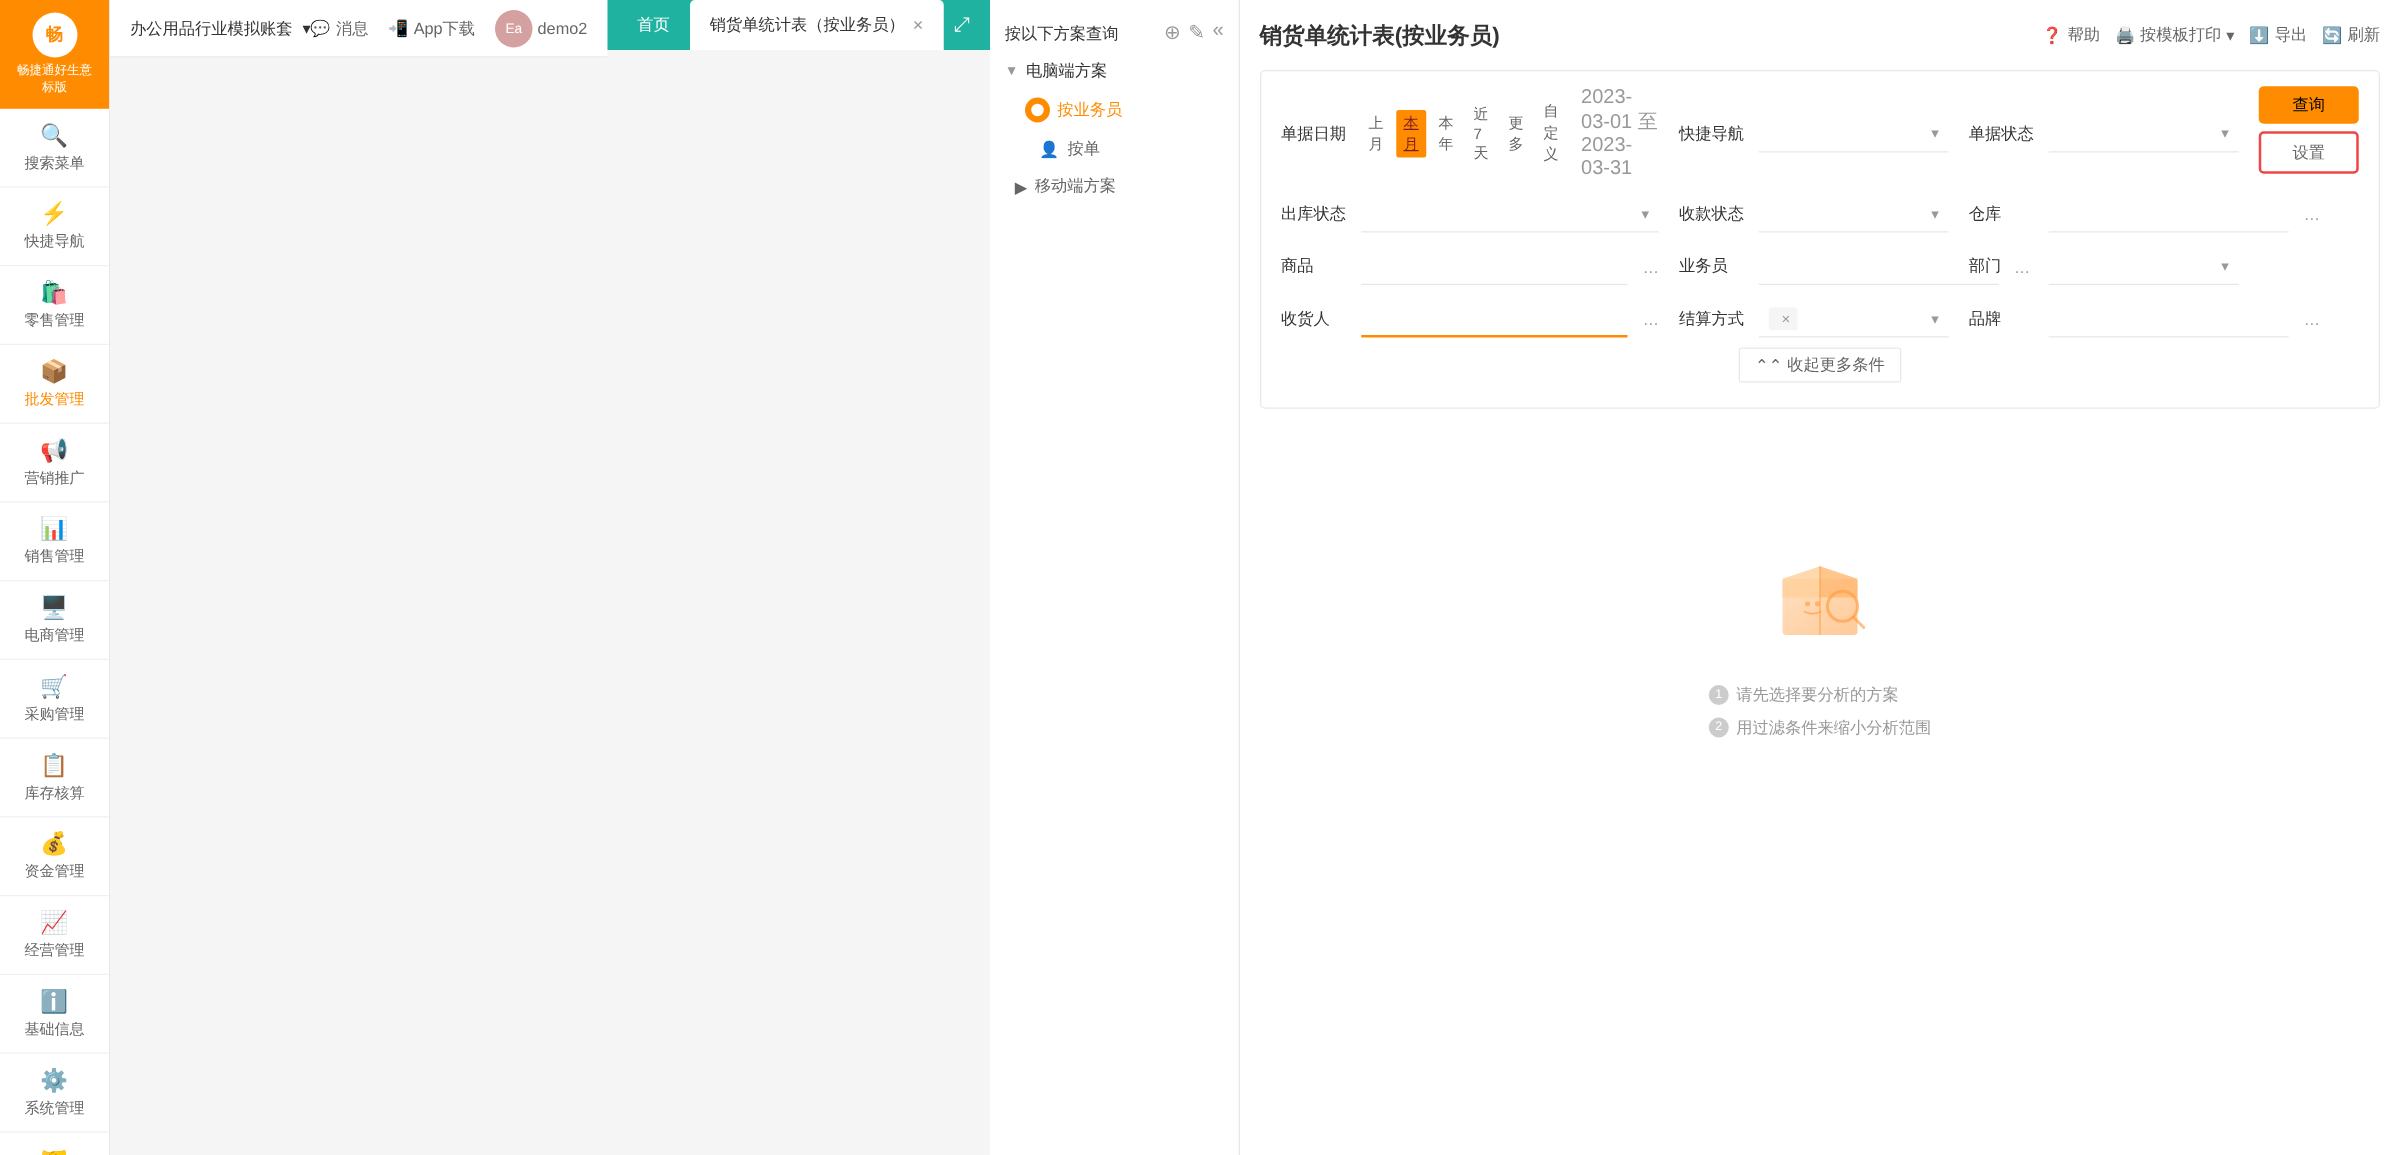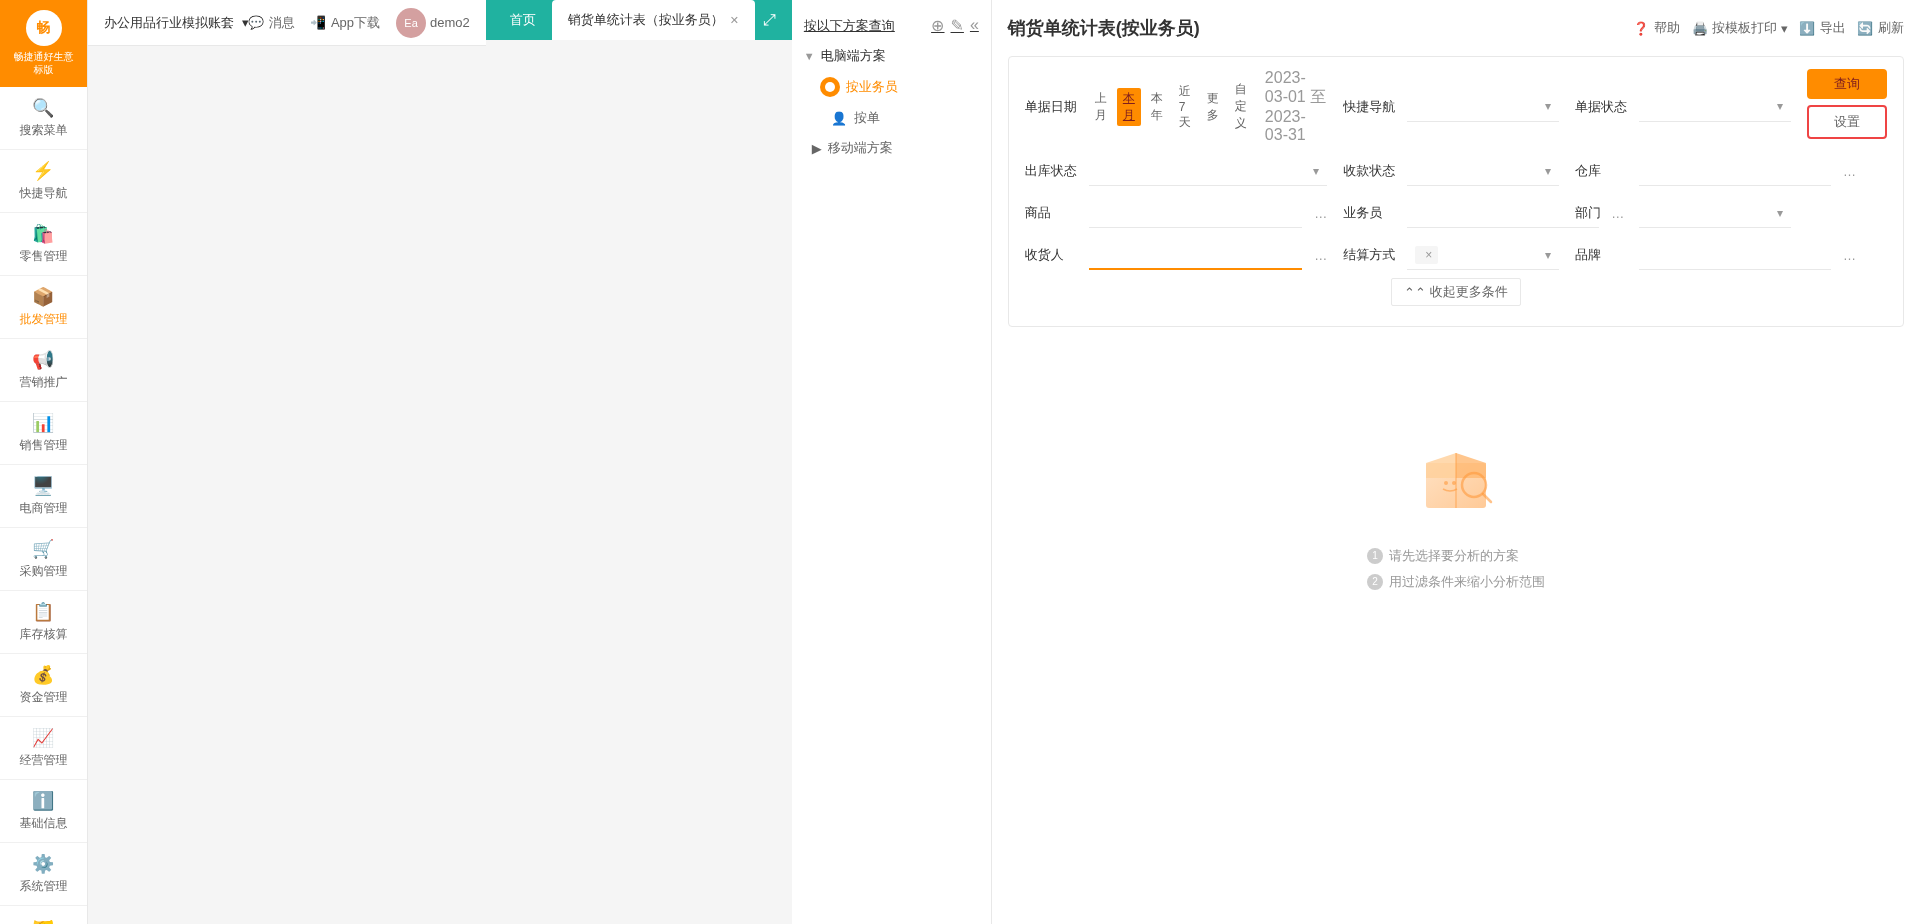--- a/index.html
+++ b/index.html
@@ -121,21 +121,20 @@
       flex-shrink: 0;
       overflow-y: auto;
     }
     .panel-header {
       display: flex;
       align-items: flex-end;
       justify-content: space-between;
       padding: 6px 12px;
       font-size: 13px;
       color: #333;
-      text-decoration: underline;
     }
     .panel-header .actions { display: flex; gap: 6px; color: #999; }
     .panel-header .actions span { cursor: pointer; font-size: 16px; }
     .panel-section { padding: 0; }
     .panel-section-title {
       display: flex;
       align-items: center;
       padding: 6px 12px;
       font-size: 13px;
       color: #333;
@@ -306,21 +305,21 @@
       color: #666;
       font-size: 13px;
       padding: 4px 12px;
       border: 1px solid #e8e8e8;
       border-radius: 2px;
     }
 
     
     .query-btn {
       background: #ff8c00;
-      color: #7f1d1d;
+      color: #000000;
       border: none;
       border-radius: 4px;
       padding: 6px 20px;
       font-size: 13px;
       cursor: pointer;
       display: block;
       width: 80px;
       text-align: center;
     }
     .settings-btn {

